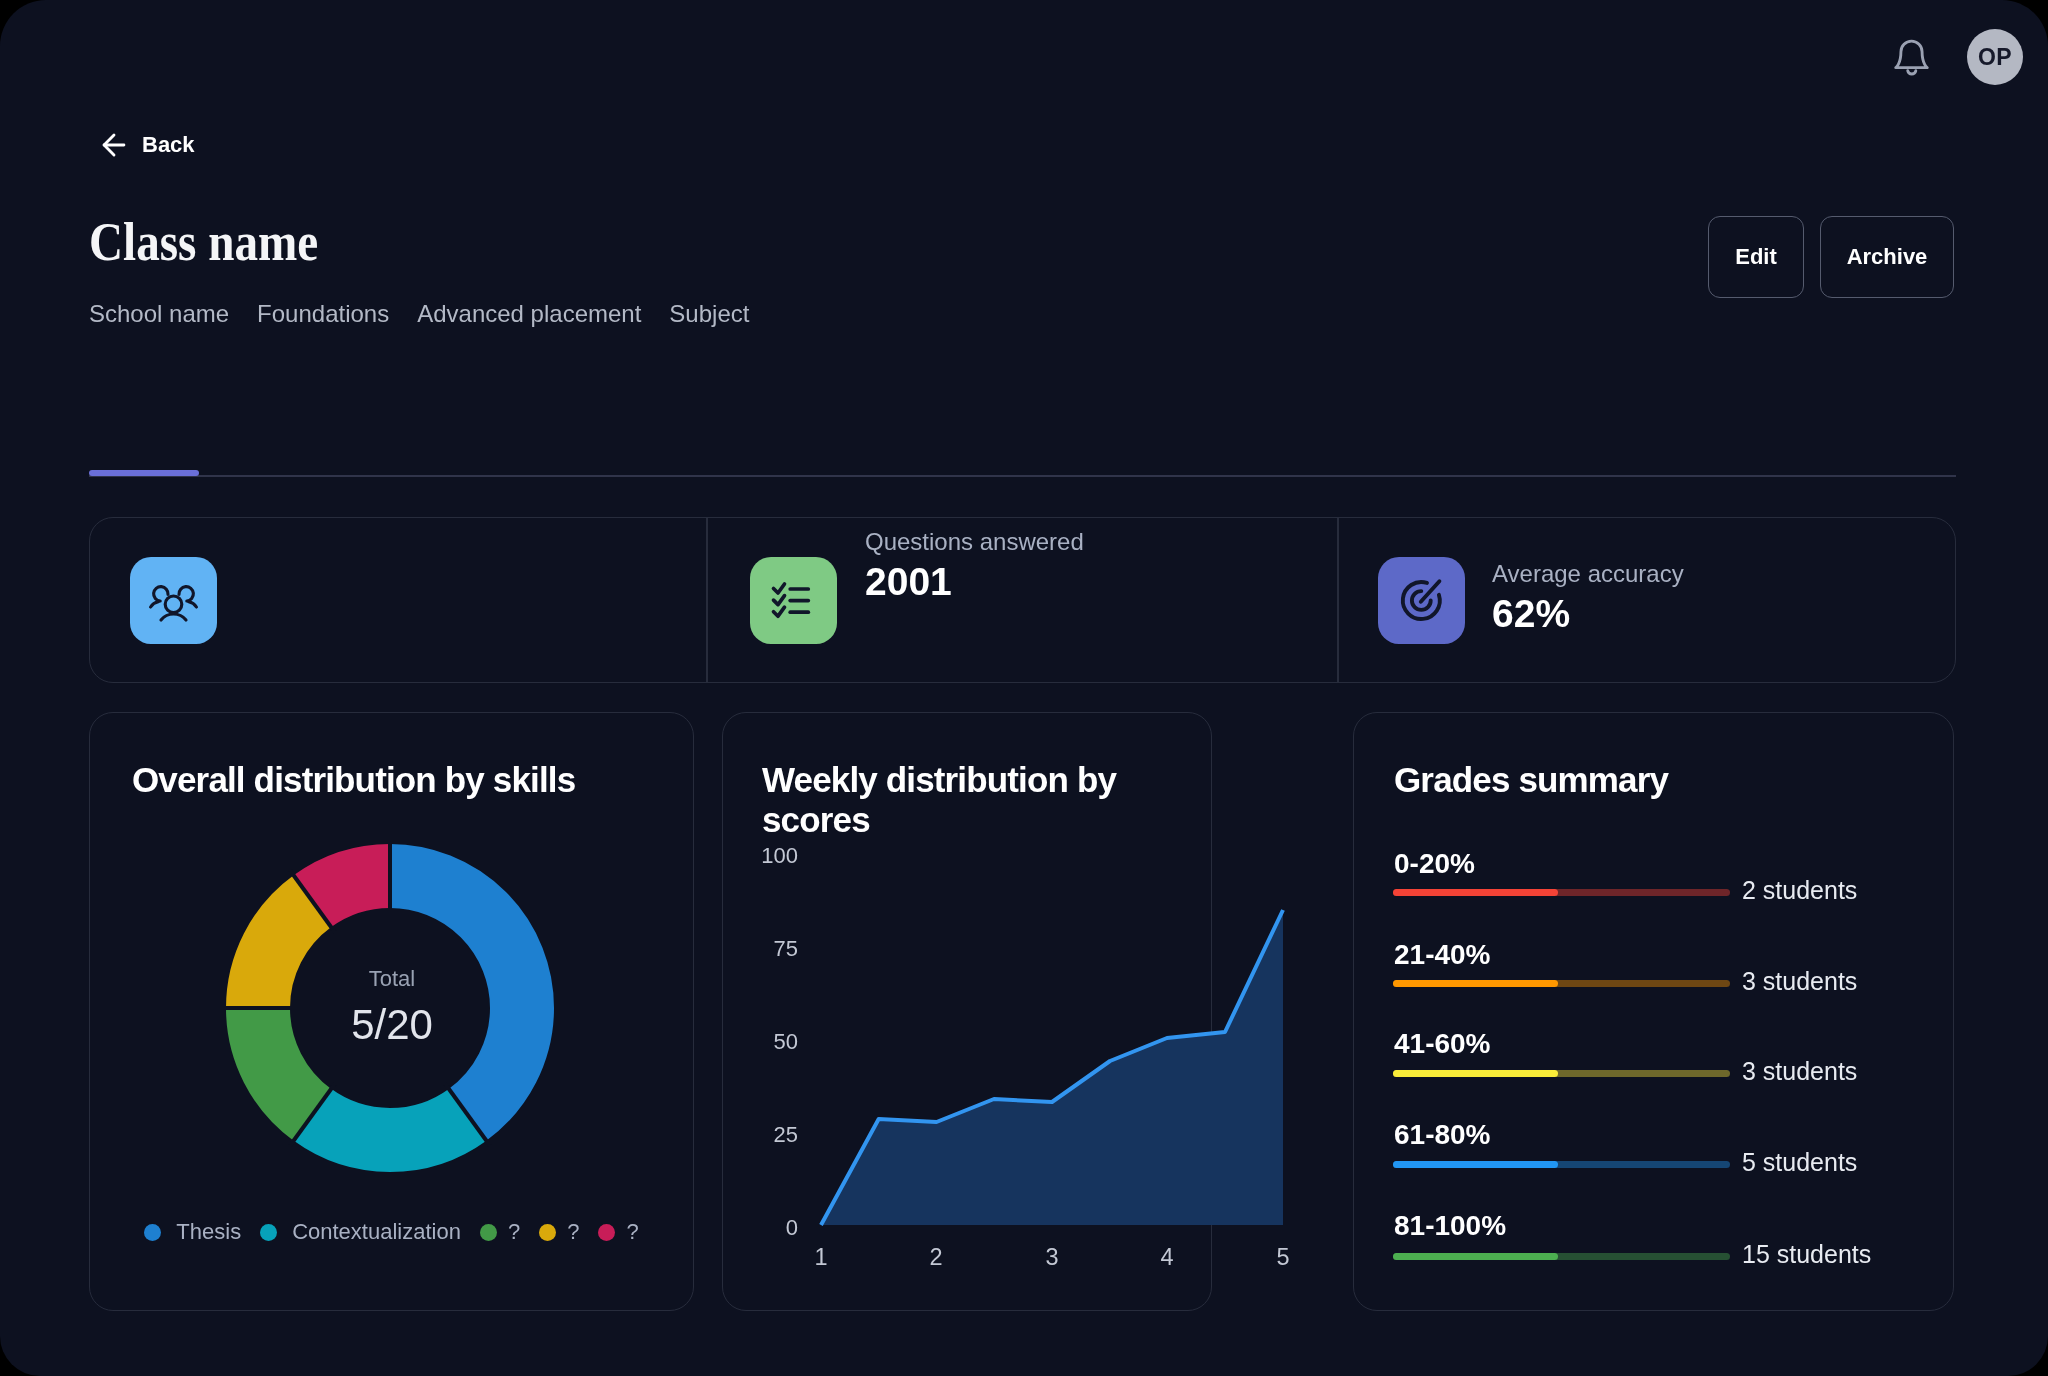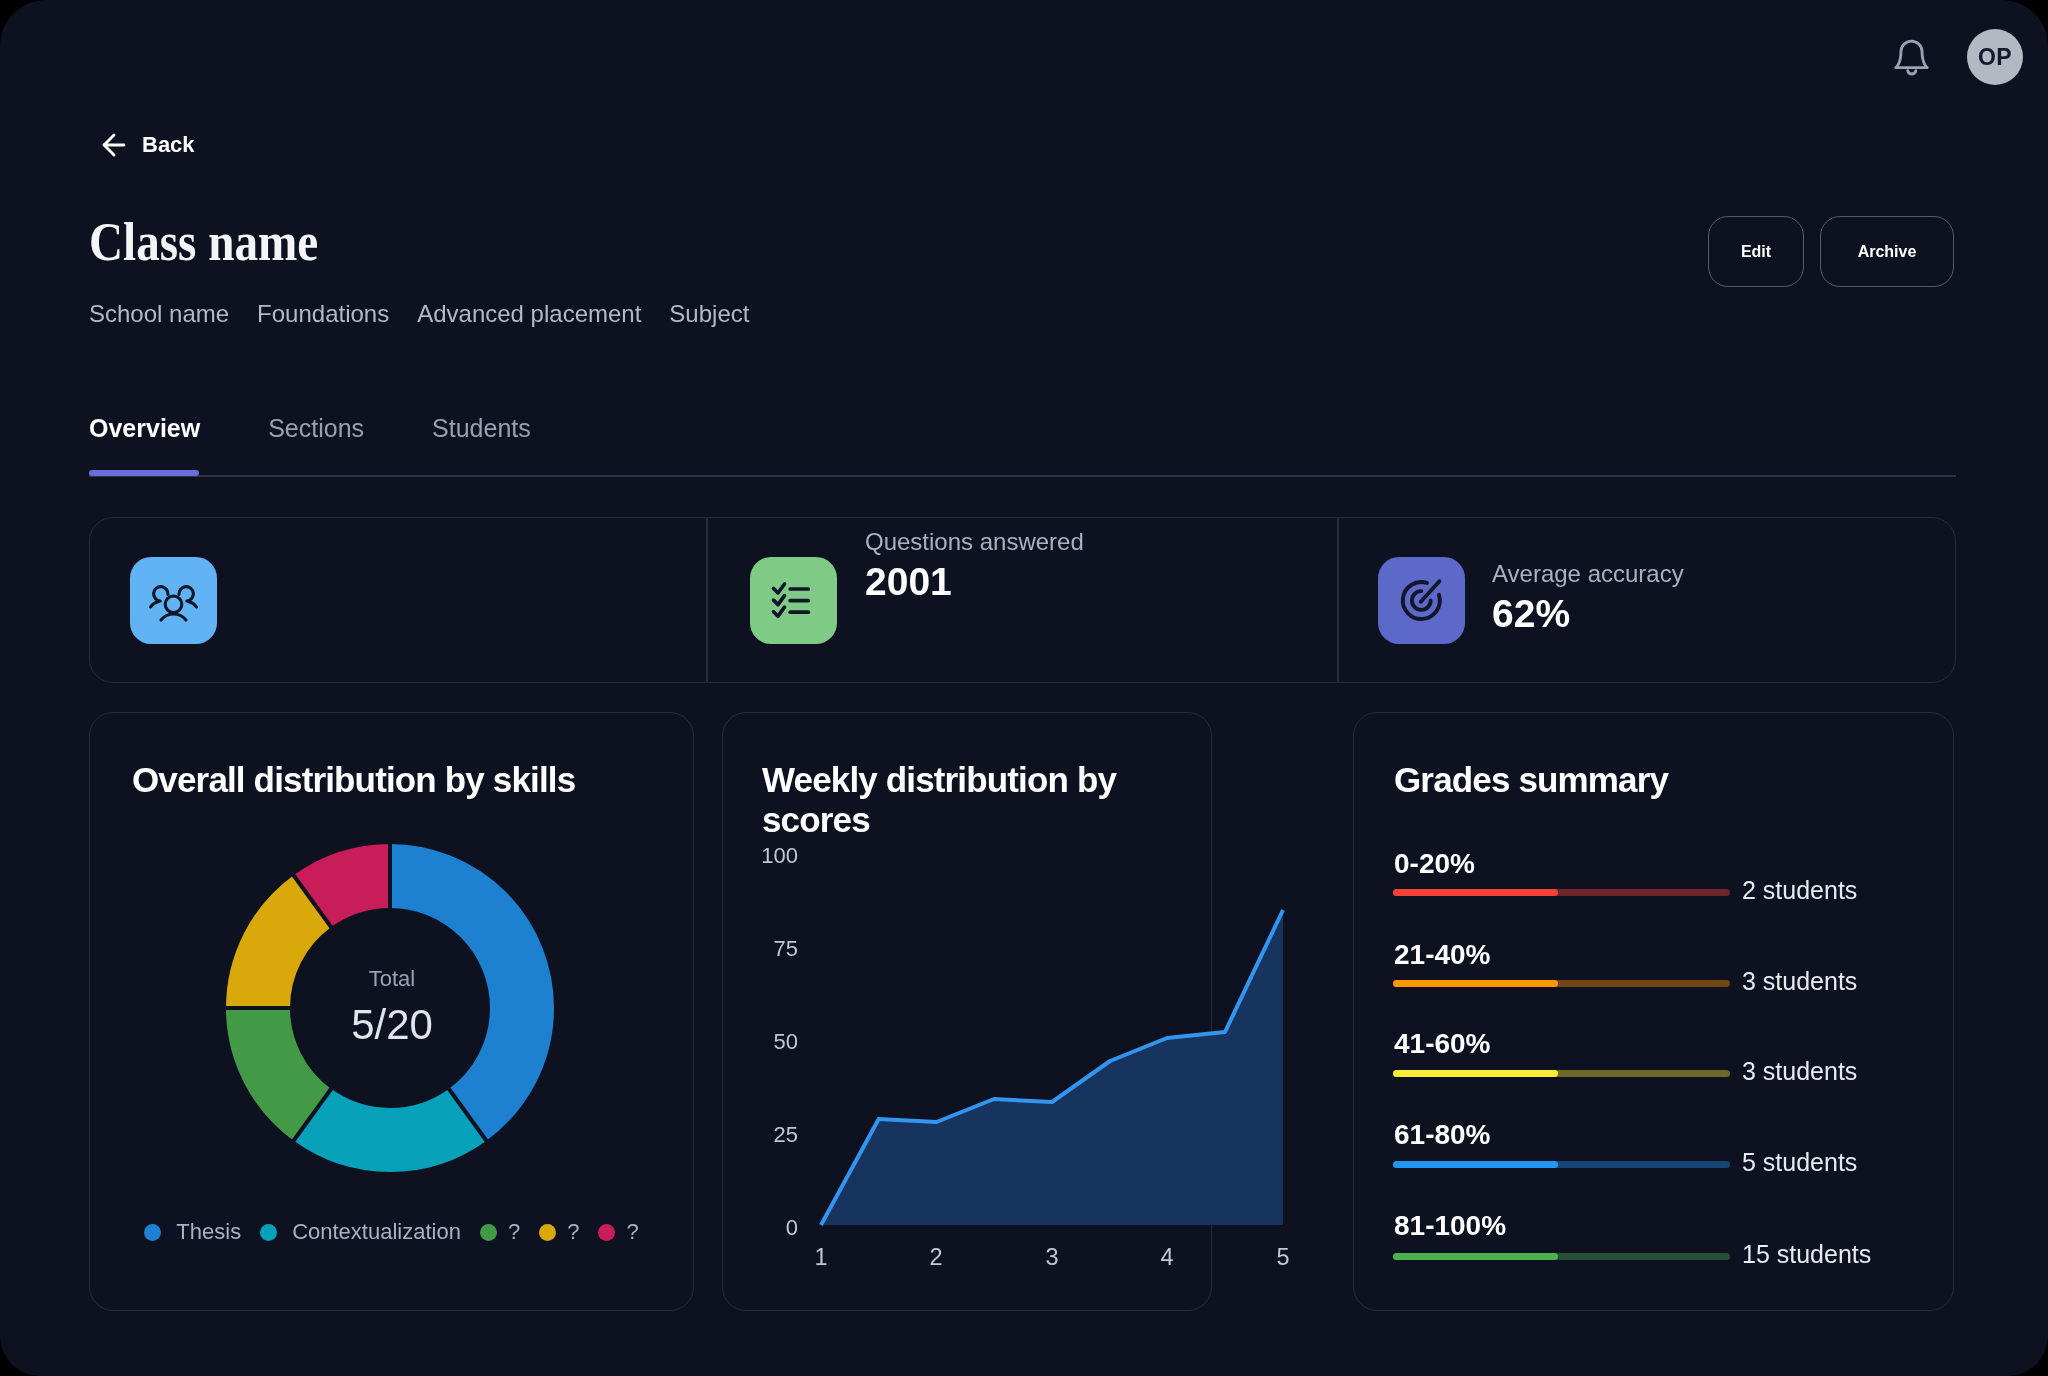--- a/index.html
+++ b/index.html
@@ -7,21 +7,21 @@
   .panel { position:absolute; inset:0; background:#0d1120; border-radius:46px 46px 40px 40px; overflow:hidden; }
   .abs { position:absolute; }
 
   
   .avatar { left:1967px; top:29px; width:56px; height:56px; border-radius:50%; background:#b4b8c3; color:#16192a; font-size:23px; font-weight:bold; display:flex; align-items:center; justify-content:center; letter-spacing:0.5px; }
   .back { left:97px; top:128px; display:flex; align-items:center; gap:11px; color:#fff; font-size:22px; font-weight:bold; }
 
   h1 { left:89px; top:215px; position:absolute; font-family:"Liberation Serif", serif; font-weight:bold; font-size:54px; line-height:1; color:#f4f5f7; transform:scaleX(0.873); transform-origin:left top; }
   .meta { left:89px; top:300px; display:flex; gap:28px; font-size:24px; color:#b3b9c6; }
 
-  .btn { top:216px; height:71px; border:1.5px solid #555b6e; border-radius:20px; color:#fff; font-size:16px; font-weight:bold; display:flex; align-items:center; justify-content:center; background:transparent; }
+  .btn { top:216px; height:82px; border:1.5px solid #555b6e; border-radius:12px; color:#fff; font-size:22px; font-weight:bold; display:flex; align-items:center; justify-content:center; background:transparent; }
   .btn.edit { left:1708px; width:96px; }
   .btn.archive { left:1820px; width:134px; }
 
   
   .tabs { left:89px; top:414px; display:flex; gap:68px; font-size:25px; }
   .tabs .on { color:#fff; font-weight:bold; }
   .tabs .off { color:#99a0b0; }
   .tabline { left:89px; top:475px; width:1867px; height:2px; background:#30344a; }
   .tabind { left:89px; top:470px; width:110px; height:6px; border-radius:3px; background:#6a6fd8; }
 
@@ -70,25 +70,20 @@
   <div class="abs meta">
       <span>School name</span>
       <span>Foundations</span>
       <span>Advanced placement</span>
       <span>Subject</span>
     </div>
 
   <div class="abs btn edit">Edit</div>
   <div class="abs btn archive">Archive</div>
 
-  <div class="abs tabs">
-      <span class="on">Overview</span>
-      <span class="off">Sections</span>
-      <span class="off">Students</span>
-    </div>
   <div class="abs tabline"></div>
   <div class="abs tabind"></div>
 
   <div class="abs statcard"></div>
   <div class="abs statsep" style="left:706px;"></div>
   <div class="abs statsep" style="left:1337px;"></div>
 
   <div class="abs sticon" style="left:130px; top:557px; background:#61b3f4;">
     <svg width="87" height="87" viewBox="0 0 87 87" fill="none" stroke="#11162a" stroke-width="3.15" stroke-linecap="round">
       <circle cx="43.5" cy="47.3" r="8.3"></circle>

